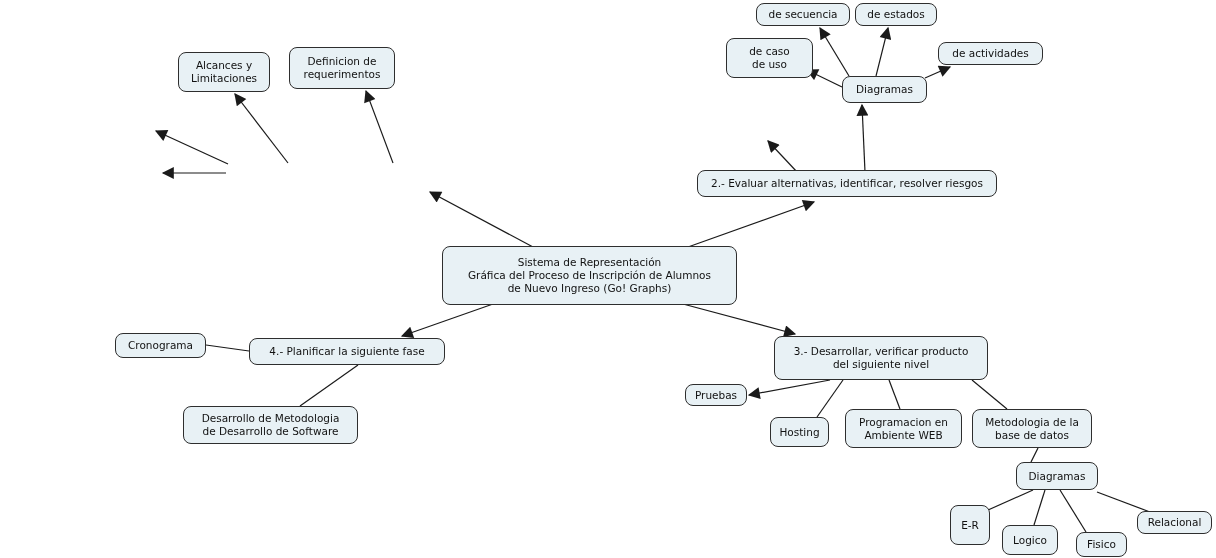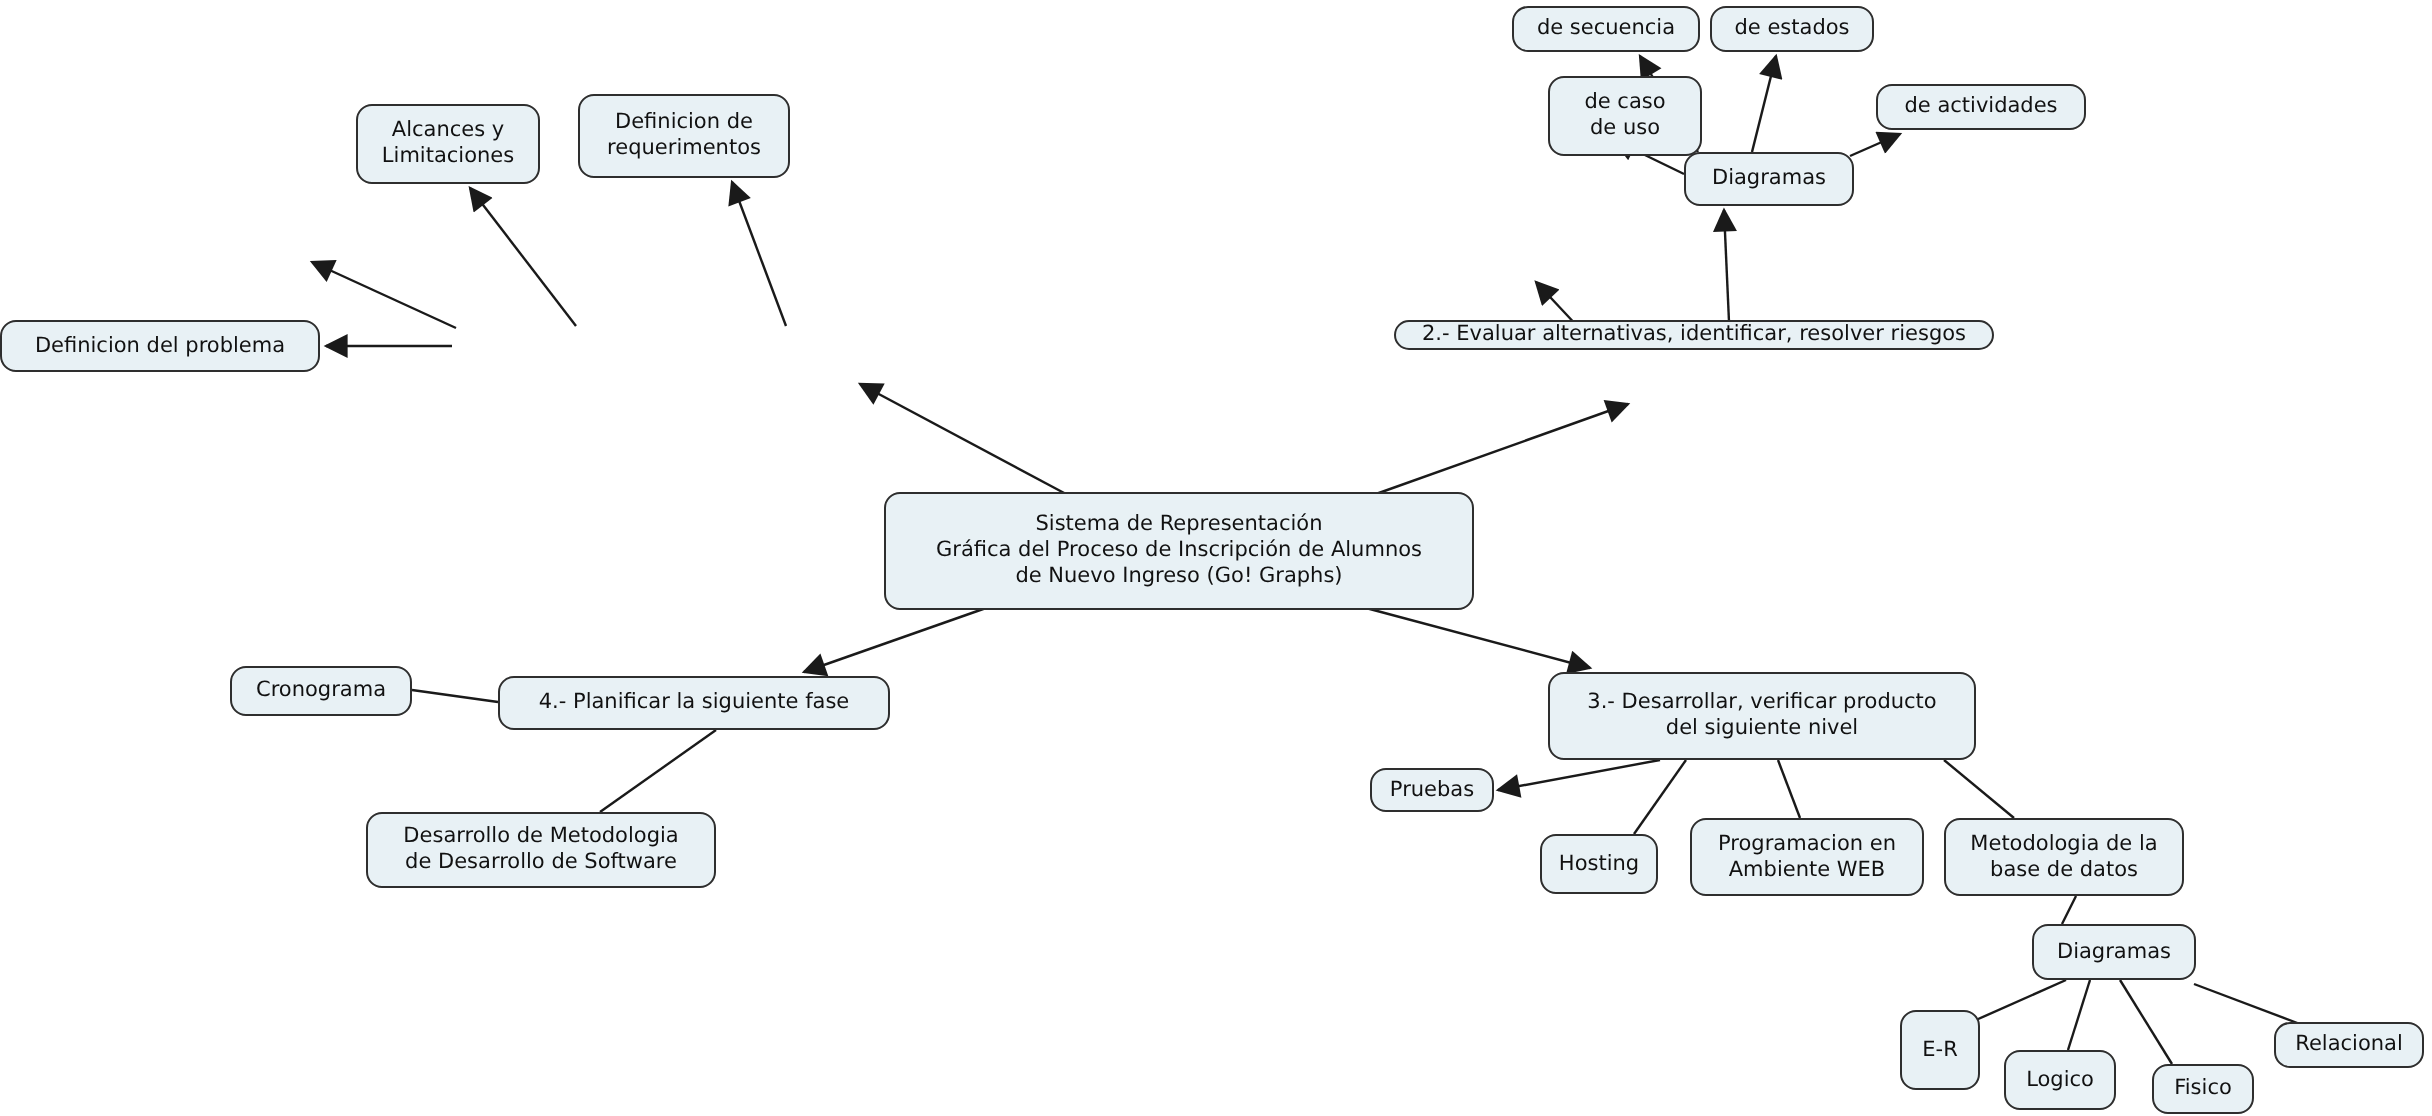--- a/index.html
+++ b/index.html
@@ -67,31 +67,30 @@
     <line x1="1033" y1="490" x2="988" y2="510" stroke="#1a1a1a" stroke-width="1.2"></line>
     <line x1="1045" y1="490" x2="1034" y2="525" stroke="#1a1a1a" stroke-width="1.2"></line>
     <line x1="1060" y1="490" x2="1086" y2="532" stroke="#1a1a1a" stroke-width="1.2"></line>
     <line x1="1097" y1="492" x2="1150" y2="512" stroke="#1a1a1a" stroke-width="1.2"></line>
   </svg>
 
   <div class="node" style="left:442px;top:246px;width:295px;height:59px">Sistema de Representación
 Gráfica del Proceso de Inscripción de Alumnos
 de Nuevo Ingreso (Go! Graphs)</div>
 
-  <div class="node" style="left:0px;top:160px;width:160px;height:26px">Definicion del problema</div>
   <div class="node" style="left:178px;top:52px;width:92px;height:40px">Alcances y
 Limitaciones</div>
   <div class="node" style="left:289px;top:47px;width:106px;height:42px">Definicion de
 requerimentos</div>
 
-  <div class="node" style="left:697px;top:160px;width:300px;height:15px">2.- Evaluar alternativas, identificar, resolver riesgos</div>
+  <div class="node" style="left:697px;top:170px;width:300px;height:27px">2.- Evaluar alternativas, identificar, resolver riesgos</div>
   <div class="node" style="left:842px;top:76px;width:85px;height:27px">Diagramas</div>
   <div class="node" style="left:756px;top:3px;width:94px;height:23px">de secuencia</div>
   <div class="node" style="left:855px;top:3px;width:82px;height:23px">de estados</div>
-  <div class="node" style="left:774px;top:38px;width:77px;height:40px">de caso
+  <div class="node" style="left:726px;top:38px;width:87px;height:40px">de caso
 de uso</div>
   <div class="node" style="left:938px;top:42px;width:105px;height:23px">de actividades</div>
 
   <div class="node" style="left:249px;top:338px;width:196px;height:27px">4.- Planificar la siguiente fase</div>
   <div class="node" style="left:115px;top:333px;width:91px;height:25px">Cronograma</div>
   <div class="node" style="left:183px;top:406px;width:175px;height:38px">Desarrollo de Metodologia
 de Desarrollo de Software</div>
 
   <div class="node" style="left:774px;top:336px;width:214px;height:44px">3.- Desarrollar, verificar producto
 del siguiente nivel</div>

